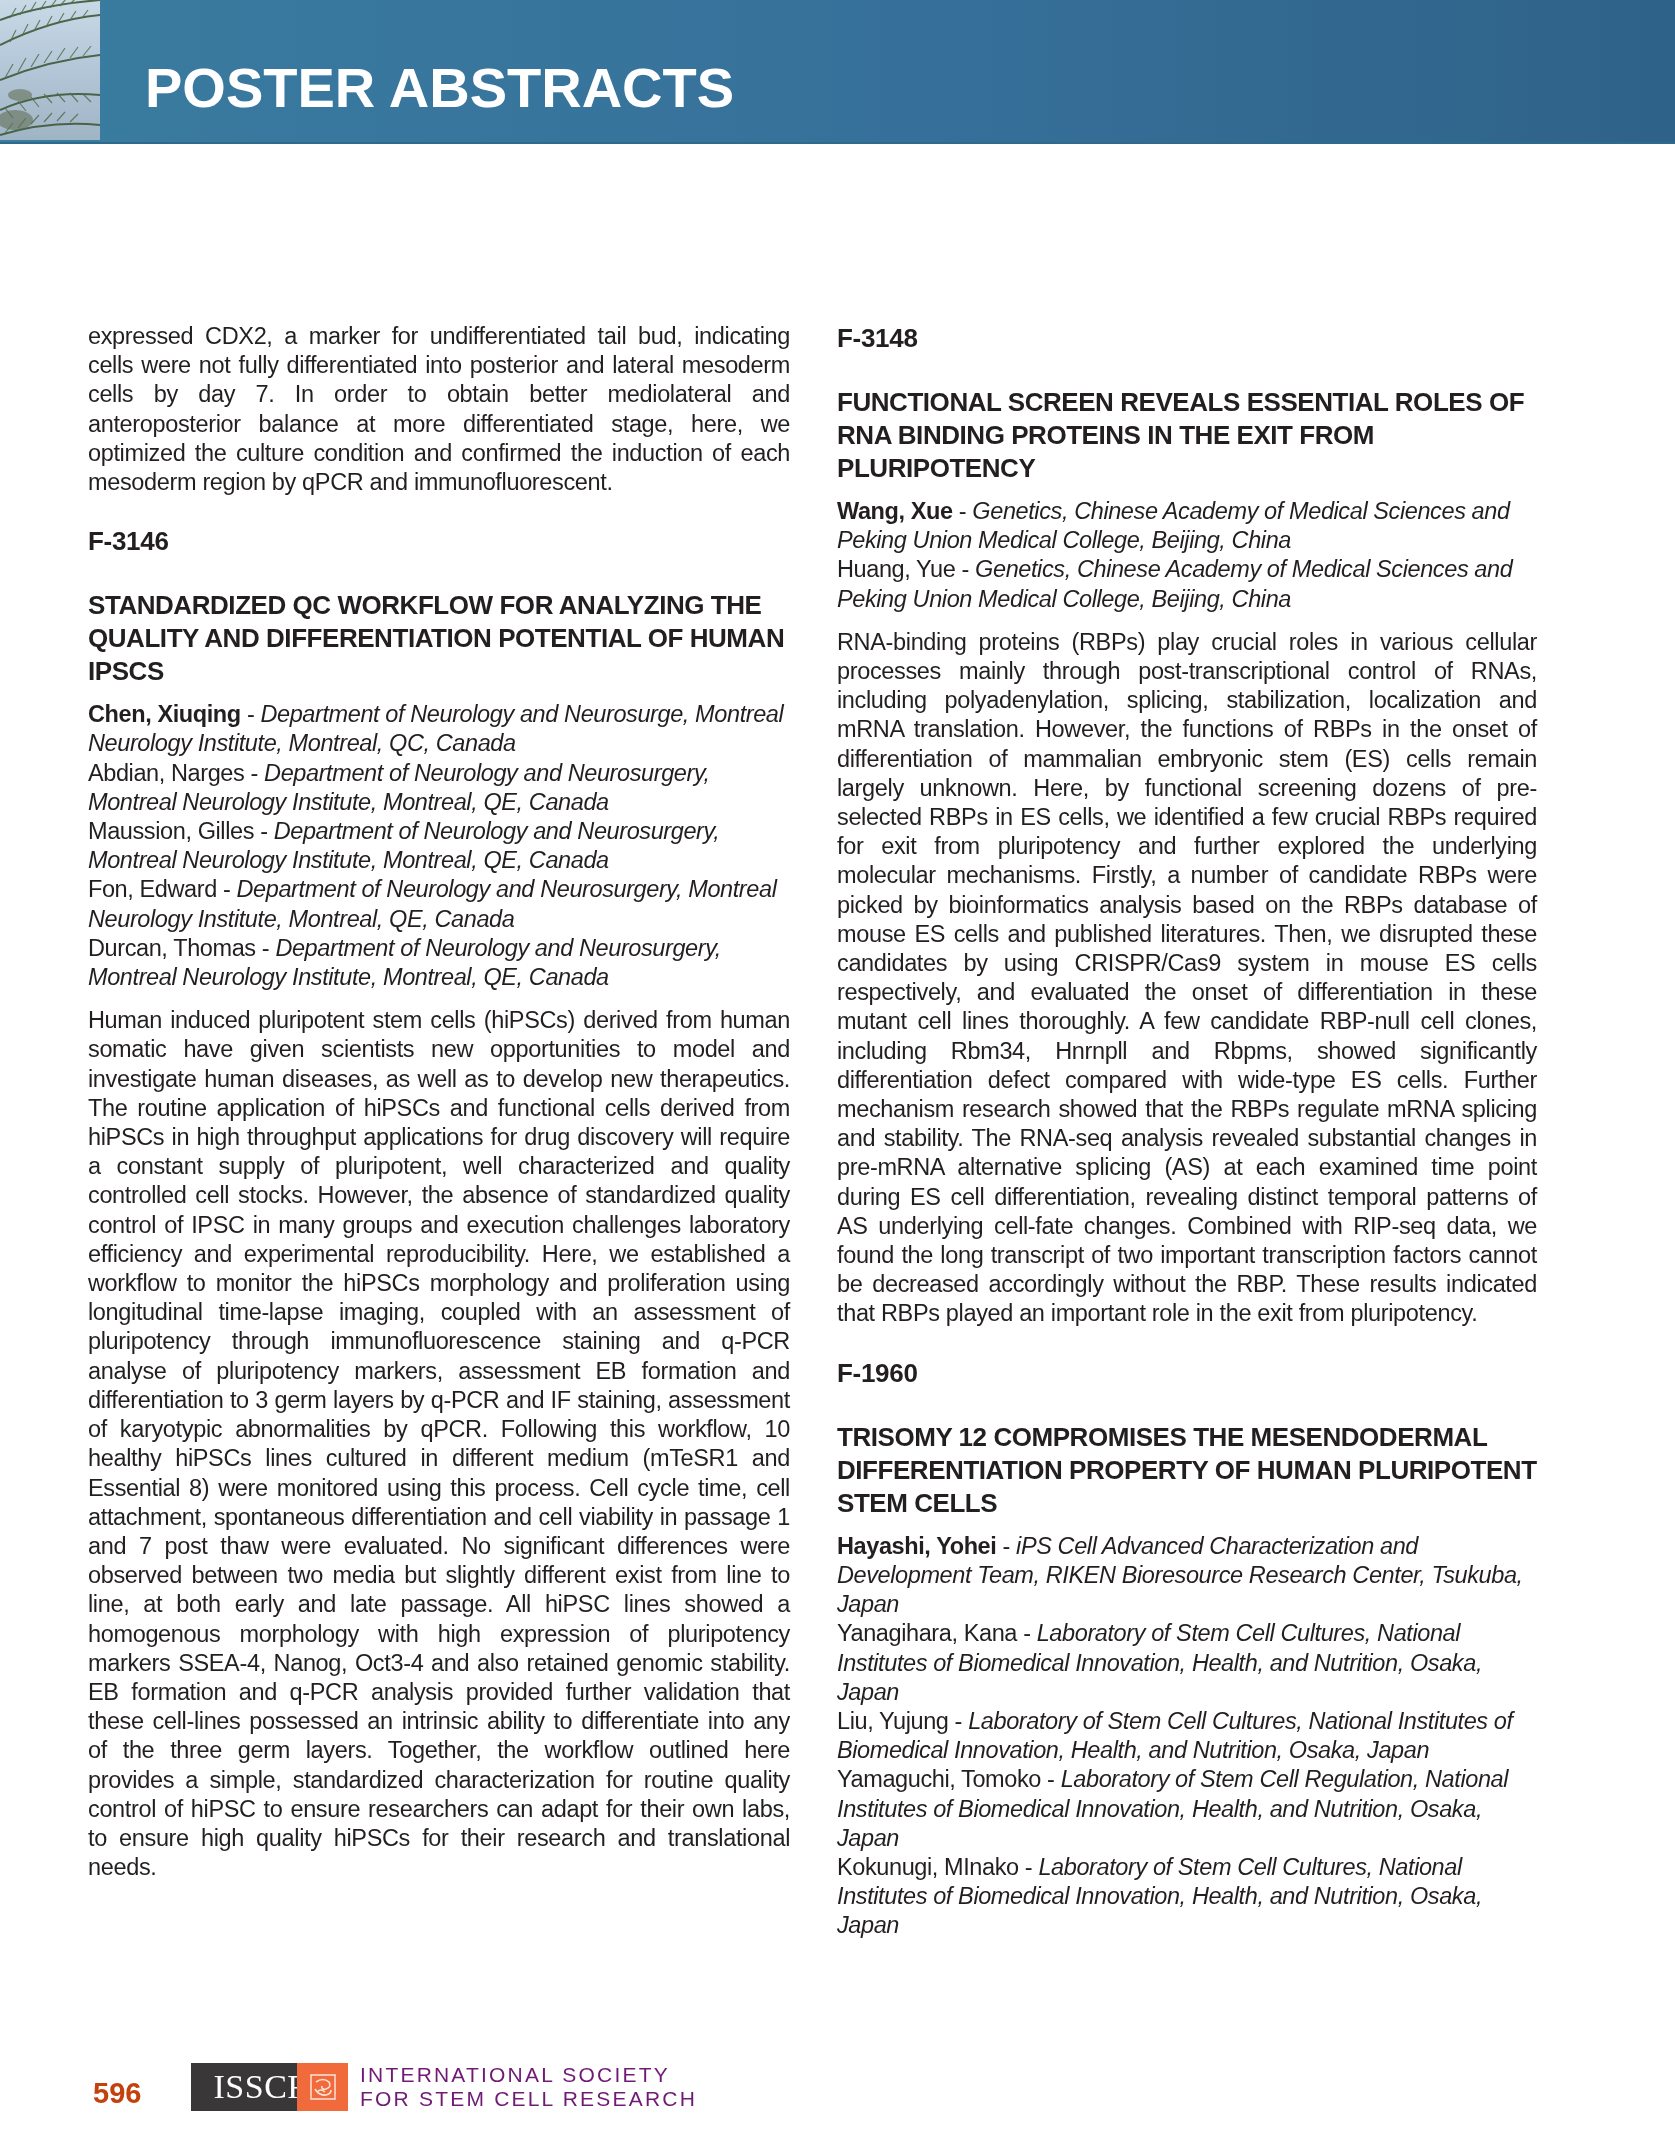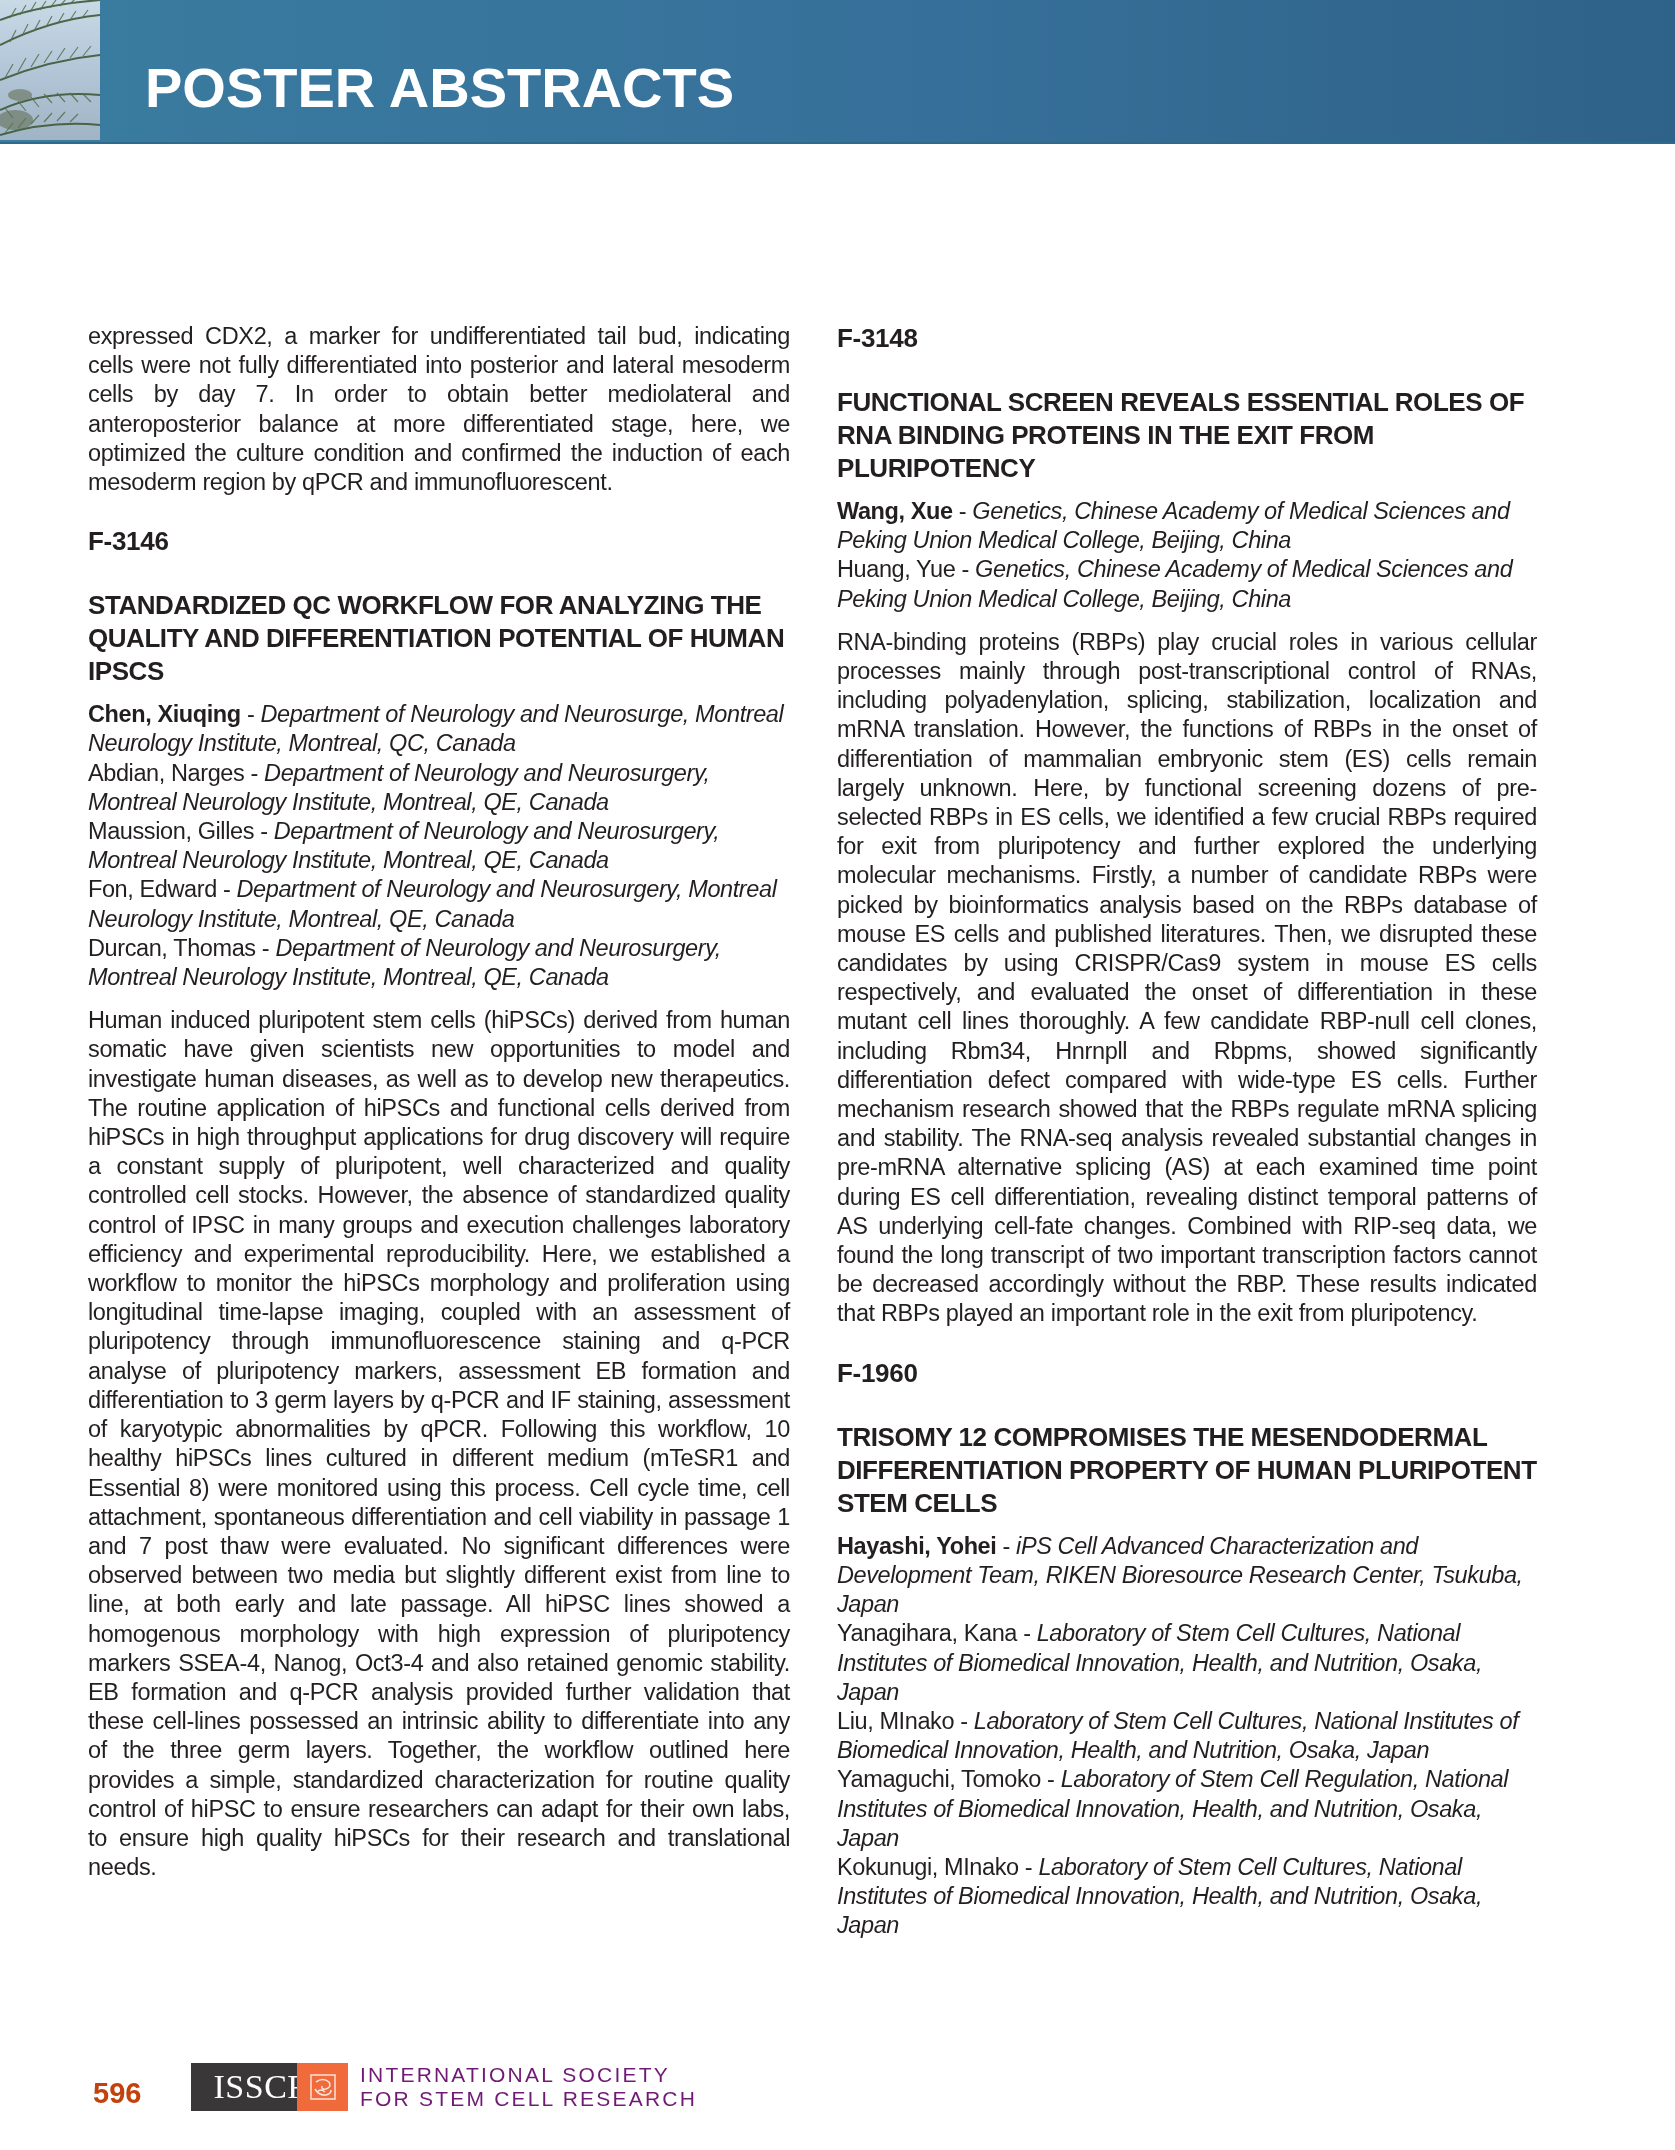--- a/index.html
+++ b/index.html
@@ -182,21 +182,21 @@
 
   <div class="gap-m"></div>
   <p class="abs-id">F-1960</p>
   <div class="gap-id"></div>
   <p class="abs-title">TRISOMY 12 COMPROMISES THE MESENDODERMAL DIFFERENTIATION PROPERTY OF HUMAN PLURIPOTENT STEM CELLS</p>
   <div class="gap-s" style="height:12px"></div>
 
   <div class="authors">
     <span class="author"><span class="author-name-bold">Hayashi, Yohei</span><span> - </span><span class="aff">iPS Cell Advanced Characterization and Development Team, RIKEN Bioresource Research Center, Tsukuba, Japan</span></span>
     <span class="author"><span>Yanagihara, Kana</span><span> - </span><span class="aff">Laboratory of Stem Cell Cultures, National Institutes of Biomedical Innovation, Health, and Nutrition, Osaka, Japan</span></span>
-    <span class="author"><span>Liu, MInako</span><span> - </span><span class="aff">Laboratory of Stem Cell Cultures, National Institutes of Biomedical Innovation, Health, and Nutrition, Osaka, Japan</span></span>
+    <span class="author"><span>Liu, Yujung</span><span> - </span><span class="aff">Laboratory of Stem Cell Cultures, National Institutes of Biomedical Innovation, Health, and Nutrition, Osaka, Japan</span></span>
     <span class="author"><span>Yamaguchi, Tomoko</span><span> - </span><span class="aff">Laboratory of Stem Cell Regulation, National Institutes of Biomedical Innovation, Health, and Nutrition, Osaka, Japan</span></span>
     <span class="author"><span>Kokunugi, MInako</span><span> - </span><span class="aff">Laboratory of Stem Cell Cultures, National Institutes of Biomedical Innovation, Health, and Nutrition, Osaka, Japan</span></span>
   </div>
 </div>
 
 <div class="footer">
   <div class="page-num">596</div>
   <div class="logo-box">ISSCR</div>
   <div class="logo-mark">
     <svg width="26" height="26" viewBox="0 0 26 26">

